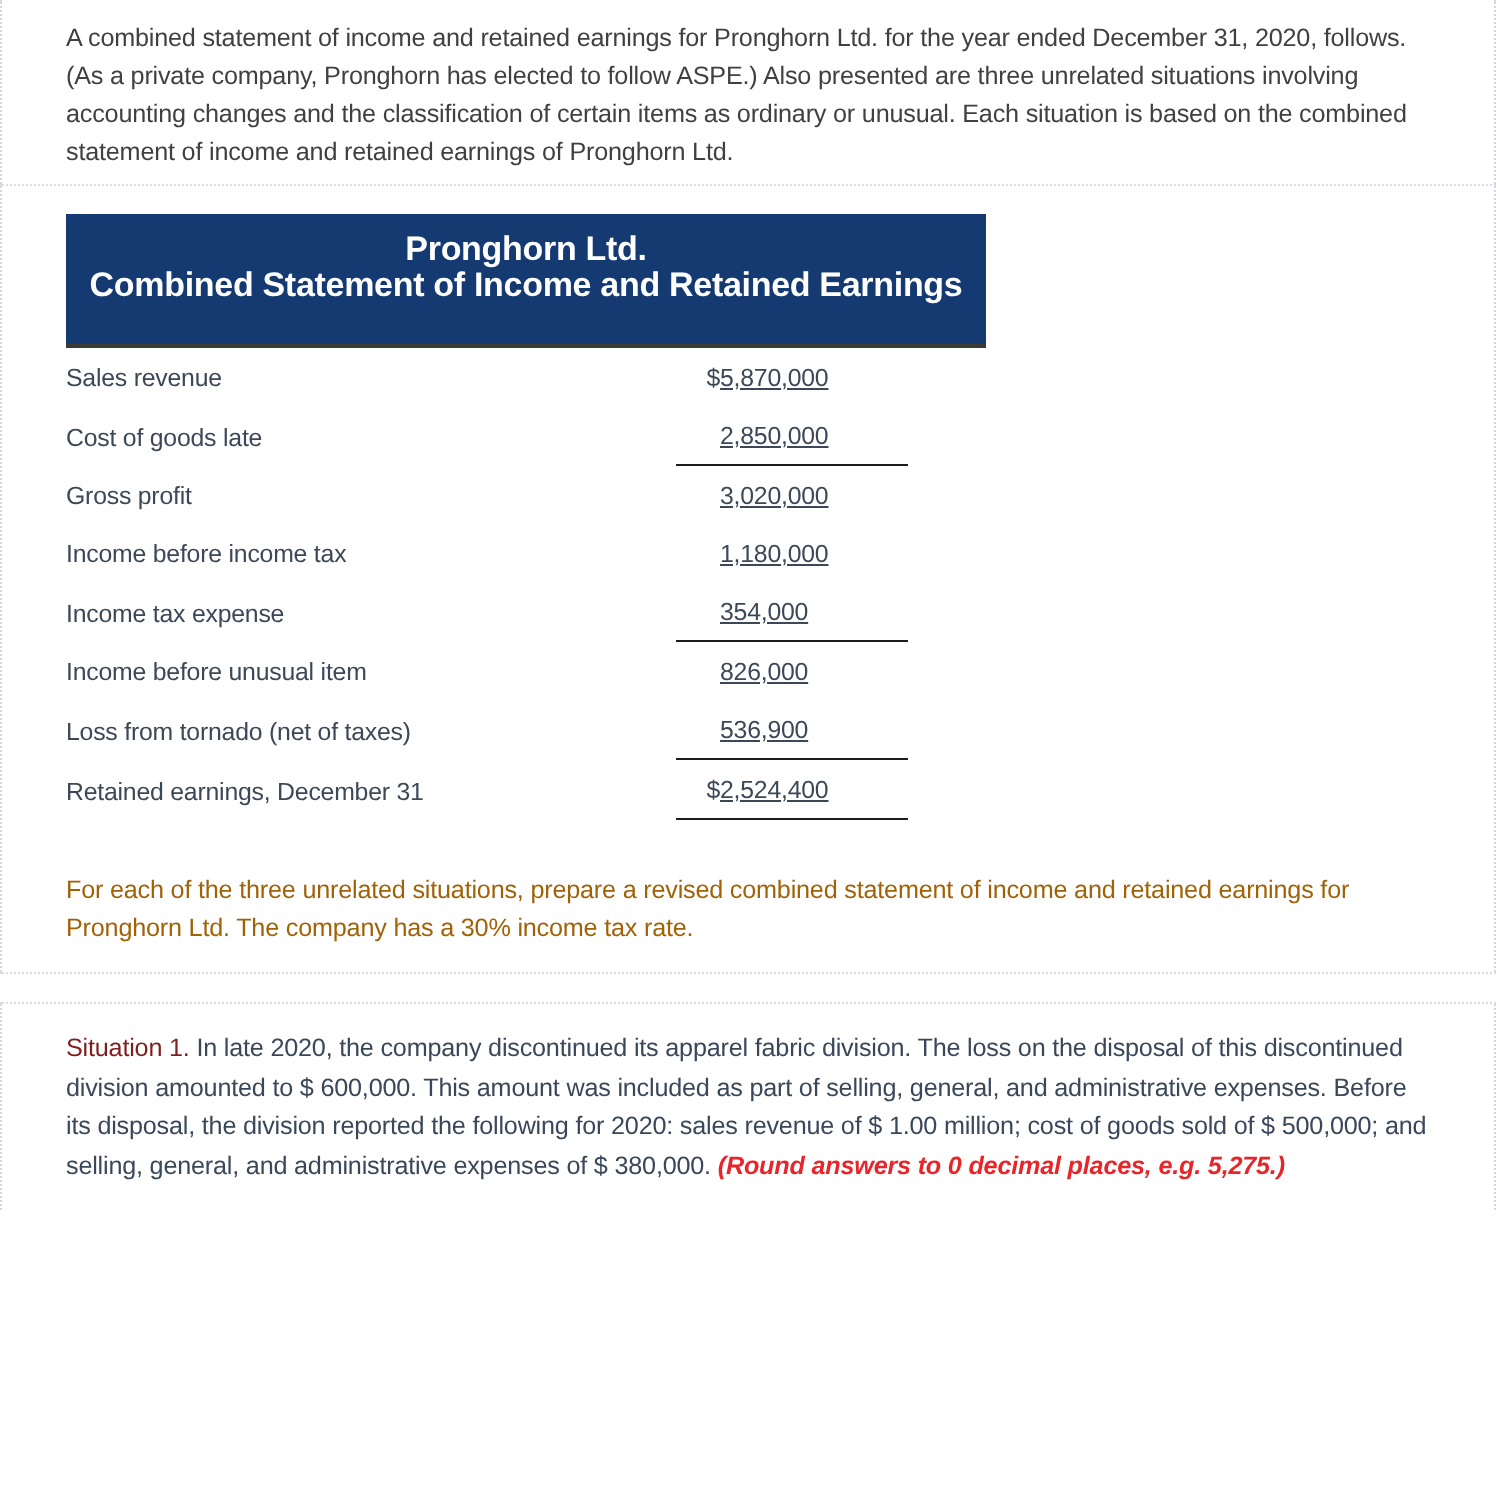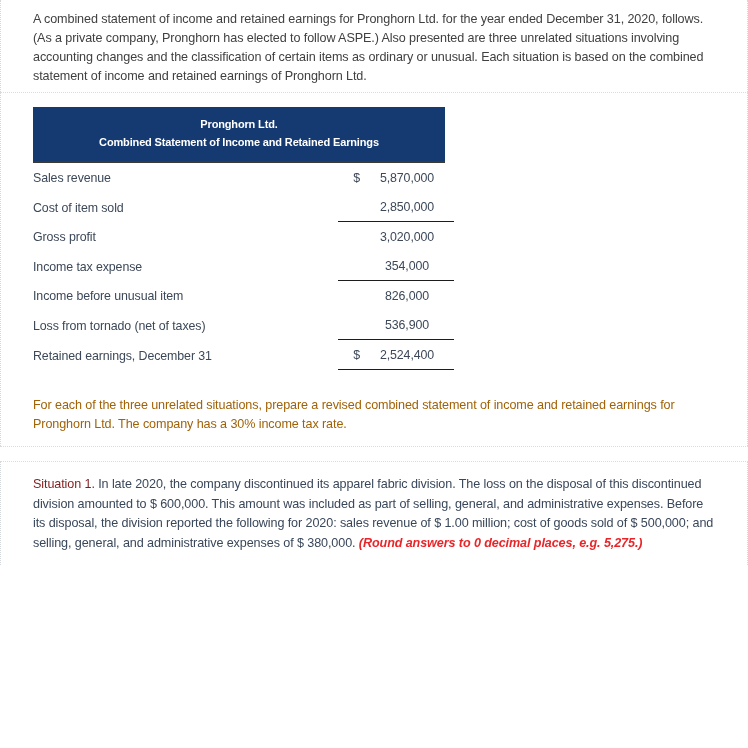--- a/index.html
+++ b/index.html
@@ -43,25 +43,25 @@
     letter-spacing: -0.1px;
   }
 
   
   .statement-wrap {
     padding: 14px 16px 12px 16px;
   }
   .stmt-header {
     background: #153a72;
     color: #ffffff;
-    width: 412px;
-    padding: 9px 8px 10px 8px;
+    width: 460px;
+    padding: 9px 8px 21px 8px;
     text-align: center;
     font-weight: bold;
-    font-size: 11px;
+    font-size: 17px;
     line-height: 17.5px;
     letter-spacing: -0.15px;
     border-bottom: 2px solid #3a3c33;
   }
   .stmt-header .hl { display: block; }
 
   table.stmt {
     width: 421px;
     border-collapse: collapse;
     font-size: 12.4px;
@@ -76,22 +76,23 @@
   td.lbl {
     padding-left: 14px;
     width: 305px;
   }
   td.cur {
     width: 22px;
     text-align: right;
     padding-right: 5px;
   }
   td.amt {
-    text-align: center;
+    text-align: left;
     padding-right: 12px;
+    text-decoration: underline;
   }
   
   tr.rule-below td.cur,
   tr.rule-below td.amt {
     border-bottom: 1.6px solid #1d1d1d;
   }
   tr.rule-final td.cur,
   tr.rule-final td.amt {
     border-top: 1.6px solid #1d1d1d;
     border-bottom: 1.6px solid #1d1d1d;
@@ -152,32 +153,37 @@
       <table class="stmt">
         <tbody>
 
           <tr>
             <td class="lbl">Sales revenue</td>
             <td class="cur">$</td>
             <td class="amt">5,870,000</td>
           </tr>
 
           <tr class="rule-below">
-            <td class="lbl">Cost of item sold</td>
+            <td class="lbl">Cost of goods late</td>
             <td class="cur"></td>
             <td class="amt">2,850,000</td>
           </tr>
 
           <tr>
             <td class="lbl">Gross profit</td>
             <td class="cur"></td>
             <td class="amt">3,020,000</td>
           </tr>
 
 
+          <tr>
+            <td class="lbl">Income before income tax</td>
+            <td class="cur"></td>
+            <td class="amt">1,180,000</td>
+          </tr>
 
           <tr class="rule-below">
             <td class="lbl">Income tax expense</td>
             <td class="cur"></td>
             <td class="amt">354,000</td>
           </tr>
 
           <tr>
             <td class="lbl">Income before unusual item</td>
             <td class="cur"></td>

